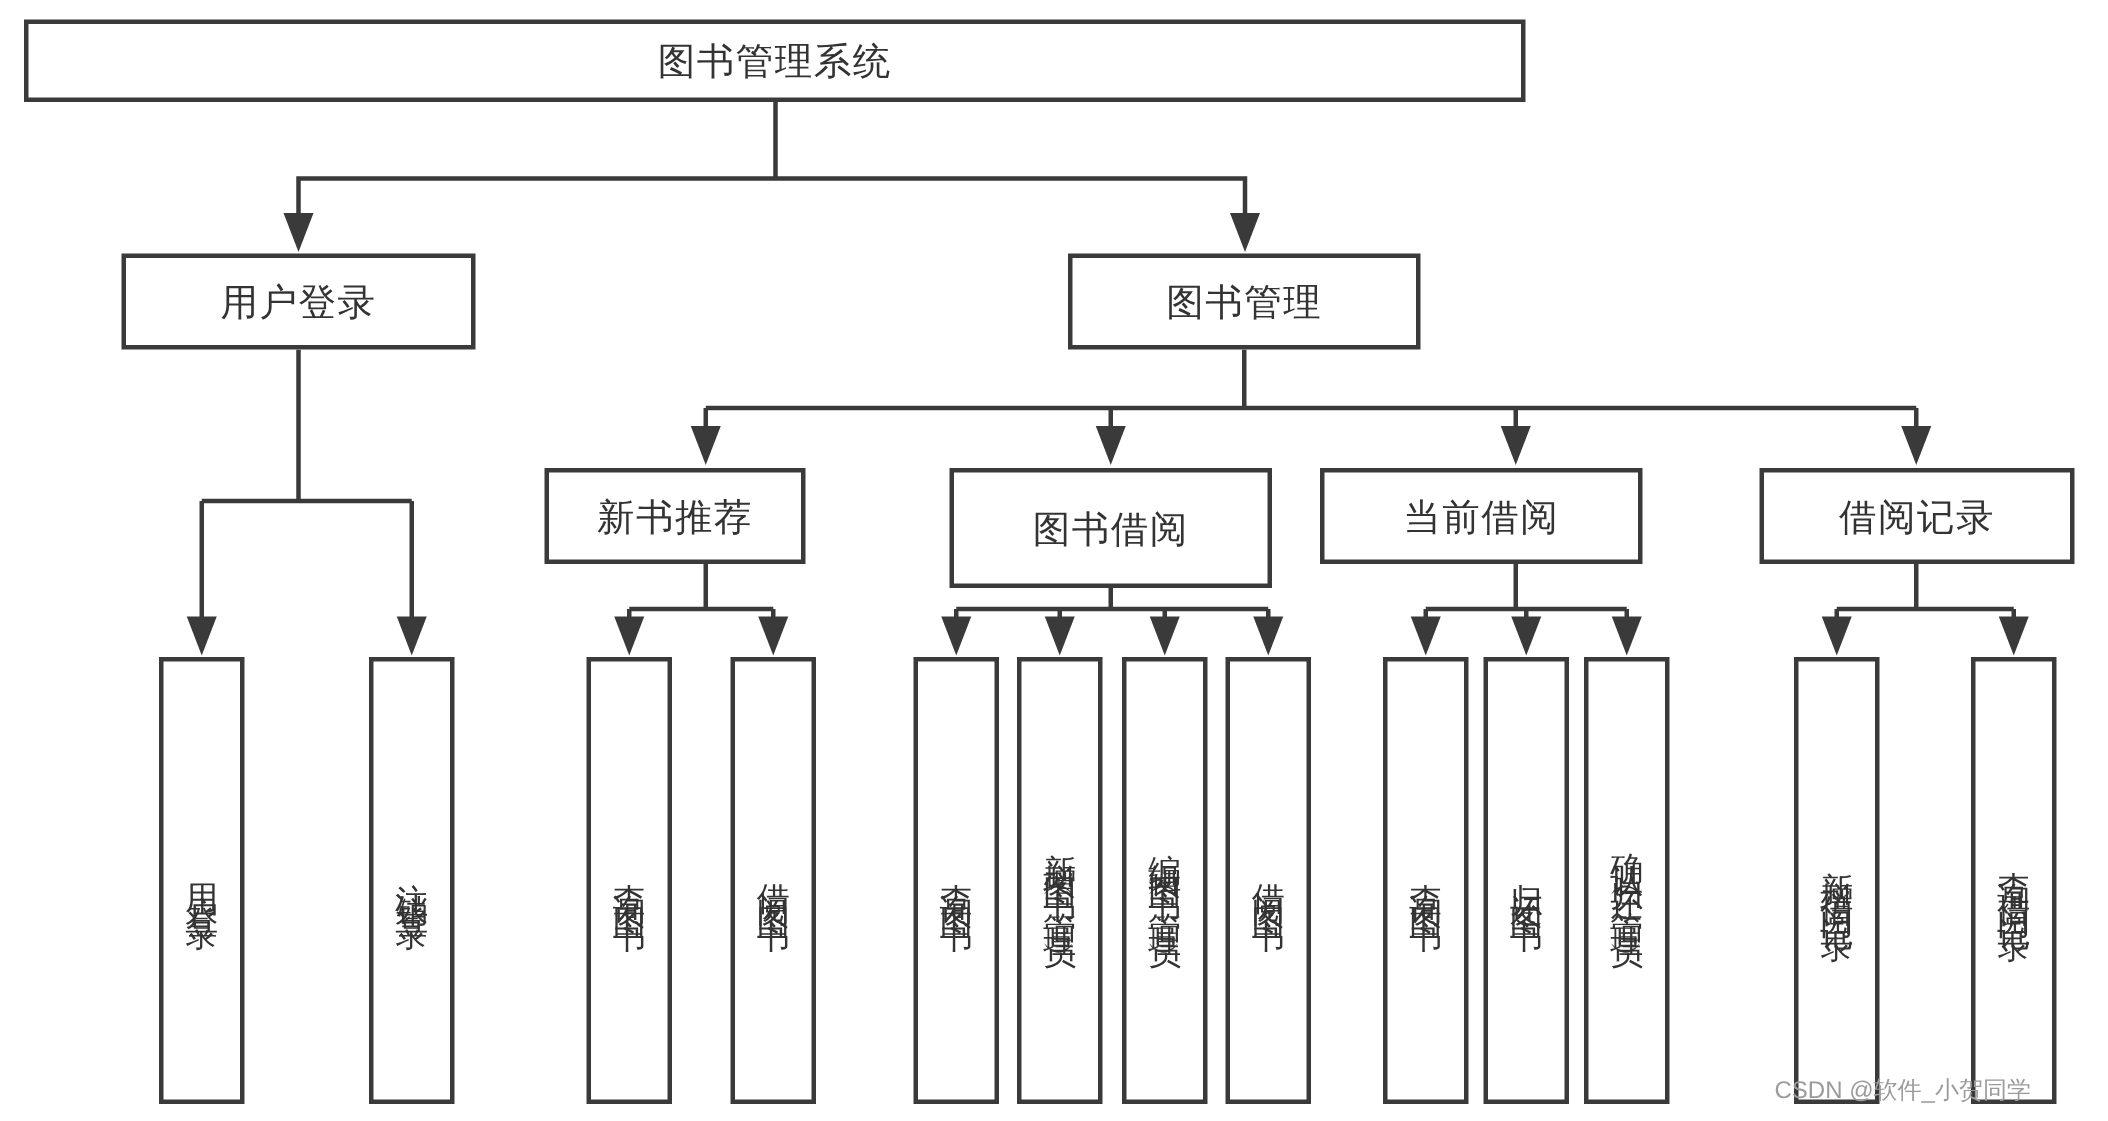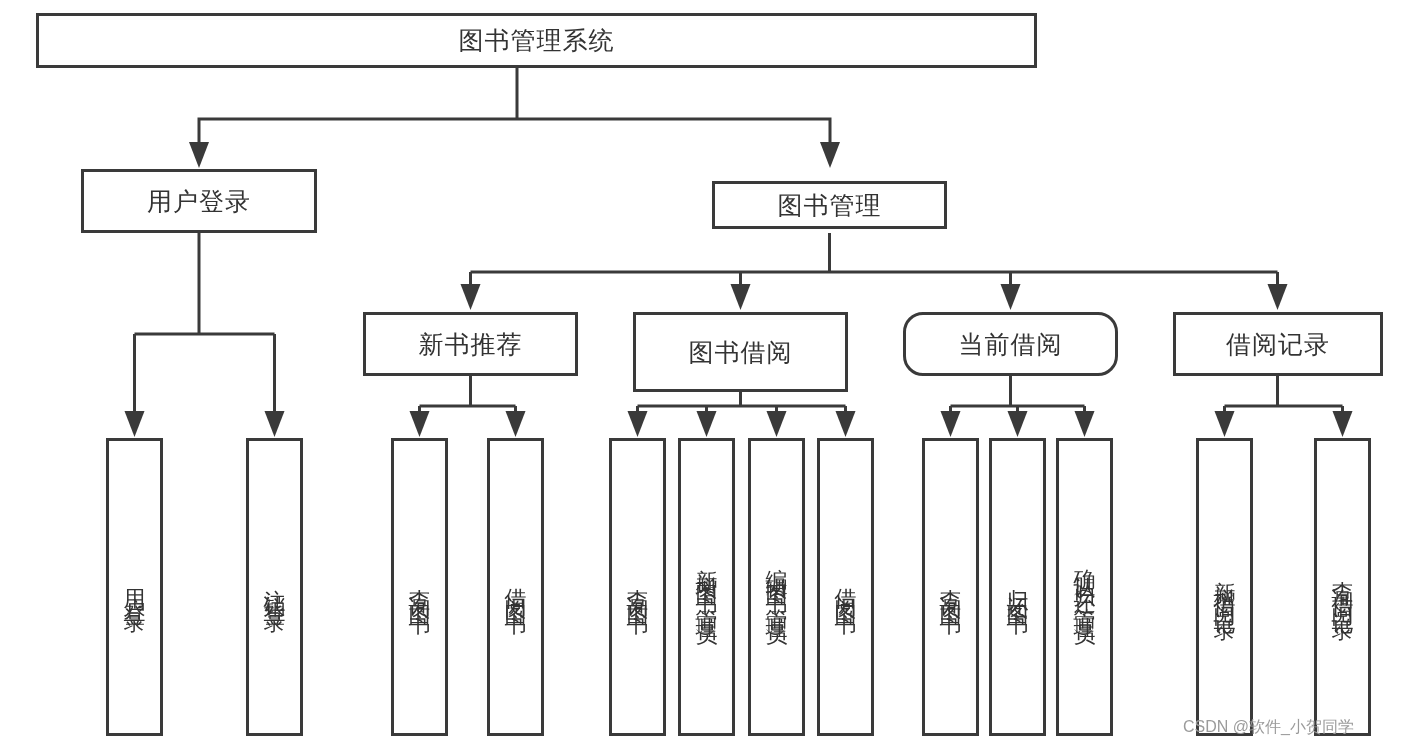--- a/index.html
+++ b/index.html
@@ -84,28 +84,28 @@
       <polygon points="766.5,411 786.5,411 776.5,437"></polygon>
       <polygon points="835.5,411 855.5,411 845.5,437"></polygon>
       <polygon points="940.5,411 960.5,411 950.5,437"></polygon>
       <polygon points="1007.5,411 1027.5,411 1017.5,437"></polygon>
       <polygon points="1074.5,411 1094.5,411 1084.5,437"></polygon>
       <polygon points="1214.5,411 1234.5,411 1224.5,437"></polygon>
       <polygon points="1332.5,411 1352.5,411 1342.5,437"></polygon>
     </g>
   </svg>
 
-  <div class="node hbox" style="left:36px;top:13px;width:1001px;height:55px;">图书管理系统</div>
+  <div class="node hbox" style="left:16px;top:13px;width:1001px;height:55px;">图书管理系统</div>
 
   <div class="node hbox" style="left:81px;top:169px;width:236px;height:64px;">用户登录</div>
-  <div class="node hbox" style="left:712px;top:169px;width:235px;height:48px;margin-top:12px;">图书管理</div>
+  <div class="node hbox" style="left:712px;top:169px;width:235px;height:64px;">图书管理</div>
 
-  <div class="node hbox" style="left:363px;top:312px;width:215px;height:64px;">新书推荐</div>
+  <div class="node hbox" style="left:363px;top:312px;width:174px;height:64px;">新书推荐</div>
   <div class="node hbox" style="left:633px;top:312px;width:215px;height:80px;">图书借阅</div>
-  <div class="node hbox" style="left:903px;top:312px;width:215px;height:64px;border-radius:20px;">当前借阅</div>
+  <div class="node hbox" style="left:880px;top:312px;width:215px;height:64px;">当前借阅</div>
   <div class="node hbox" style="left:1173px;top:312px;width:210px;height:64px;">借阅记录</div>
 
   <div class="node vbox" style="left:106px;top:438px;width:57px;height:298px;">用户登录</div>
   <div class="node vbox" style="left:246px;top:438px;width:57px;height:298px;">注销登录</div>
 
   <div class="node vbox" style="left:391px;top:438px;width:57px;height:298px;">查询图书</div>
   <div class="node vbox" style="left:487px;top:438px;width:57px;height:298px;">借阅图书</div>
 
   <div class="node vbox" style="left:609px;top:438px;width:57px;height:298px;">查询图书</div>
   <div class="node vbox" style="left:678px;top:438px;width:57px;height:298px;">新增图书（管理员）</div>

